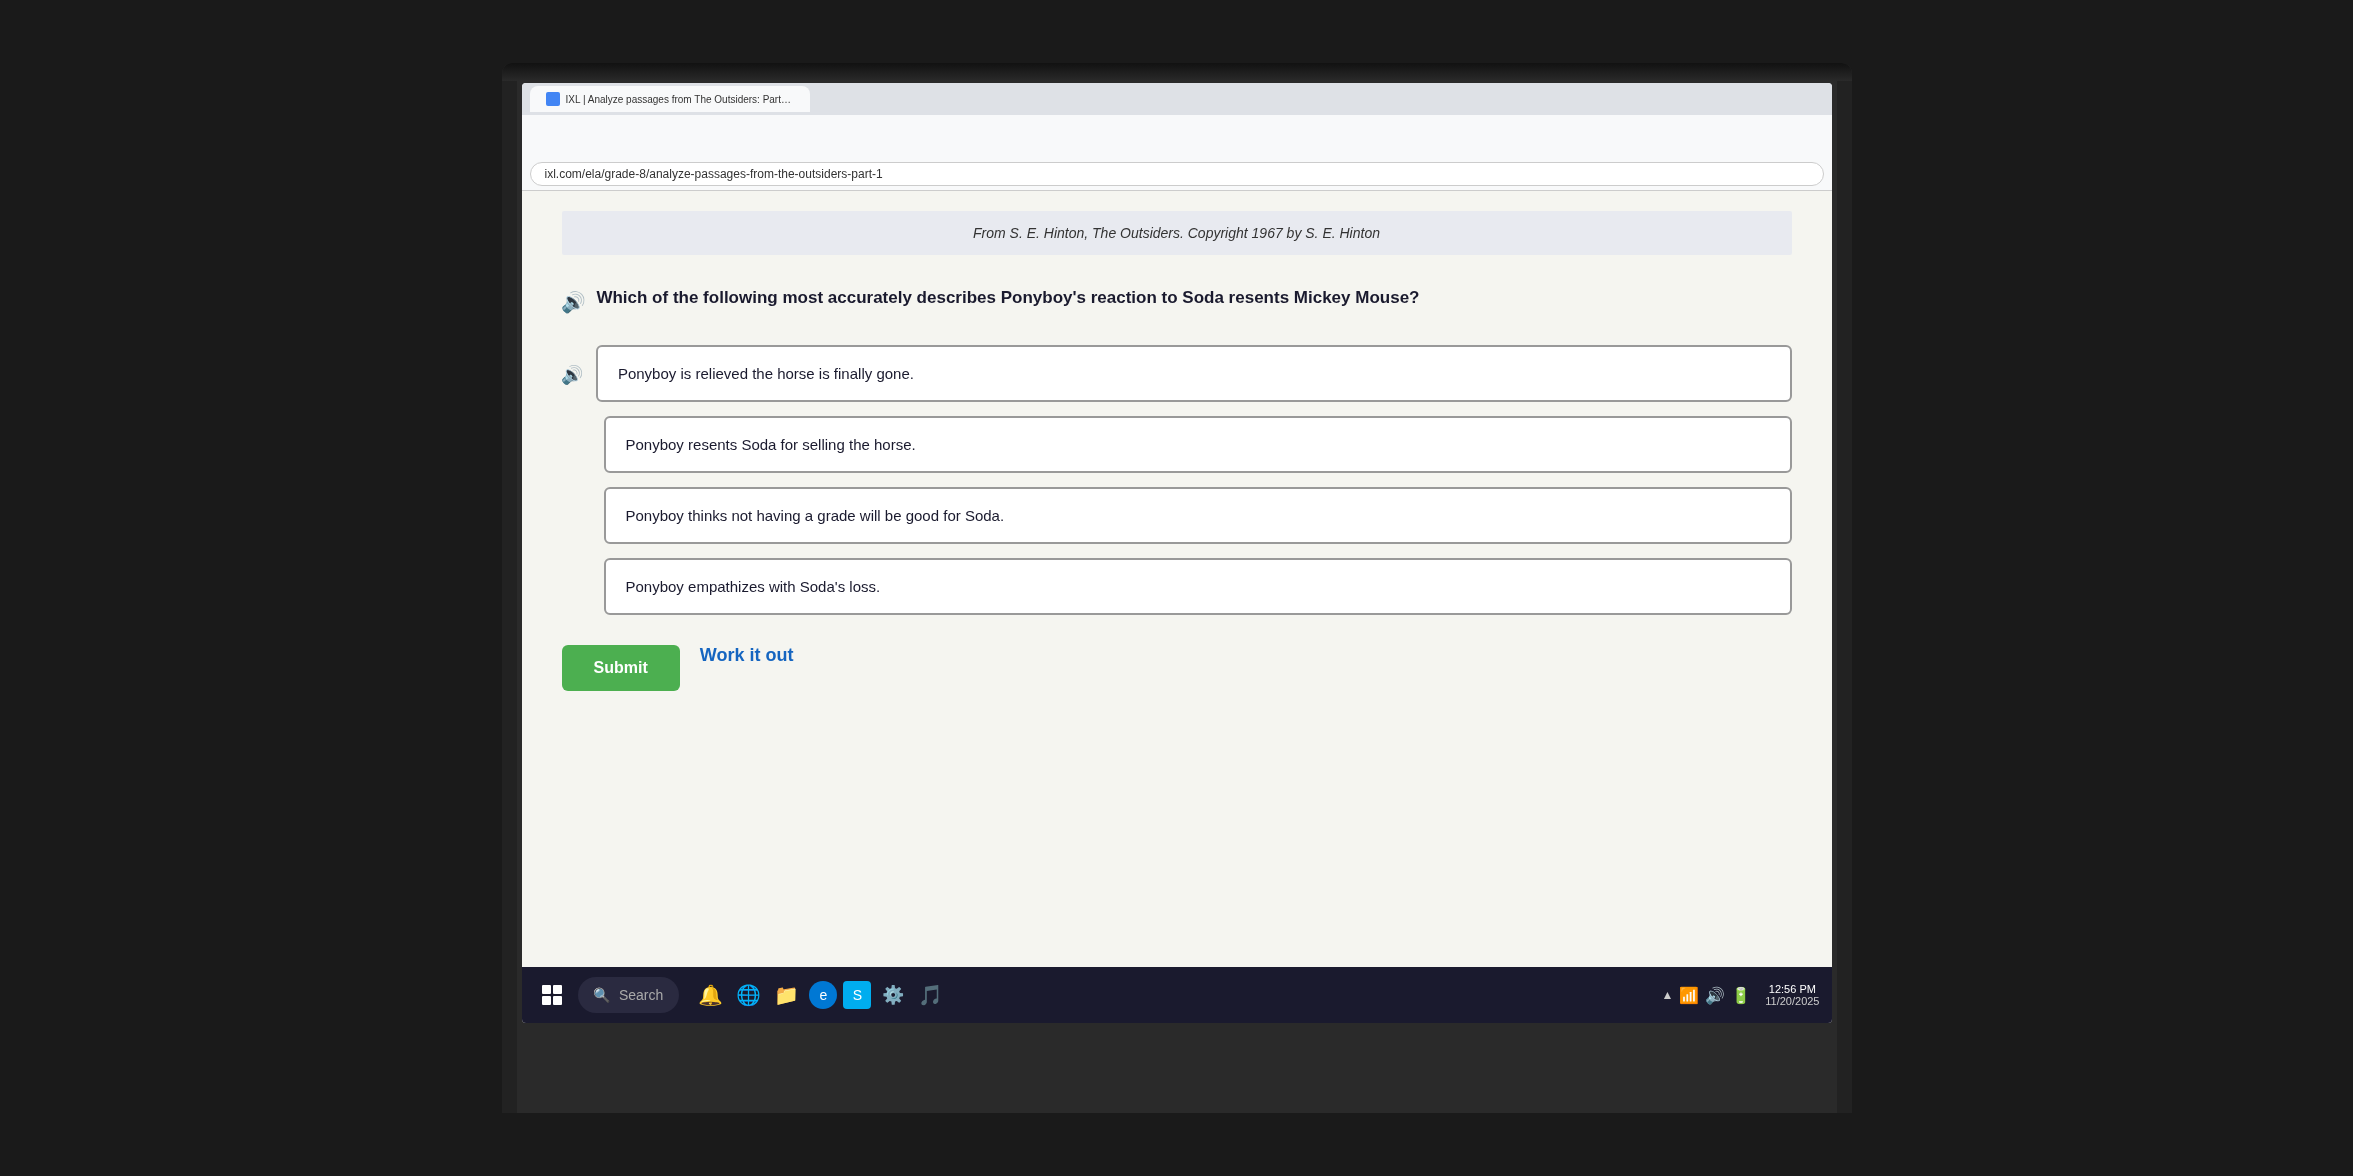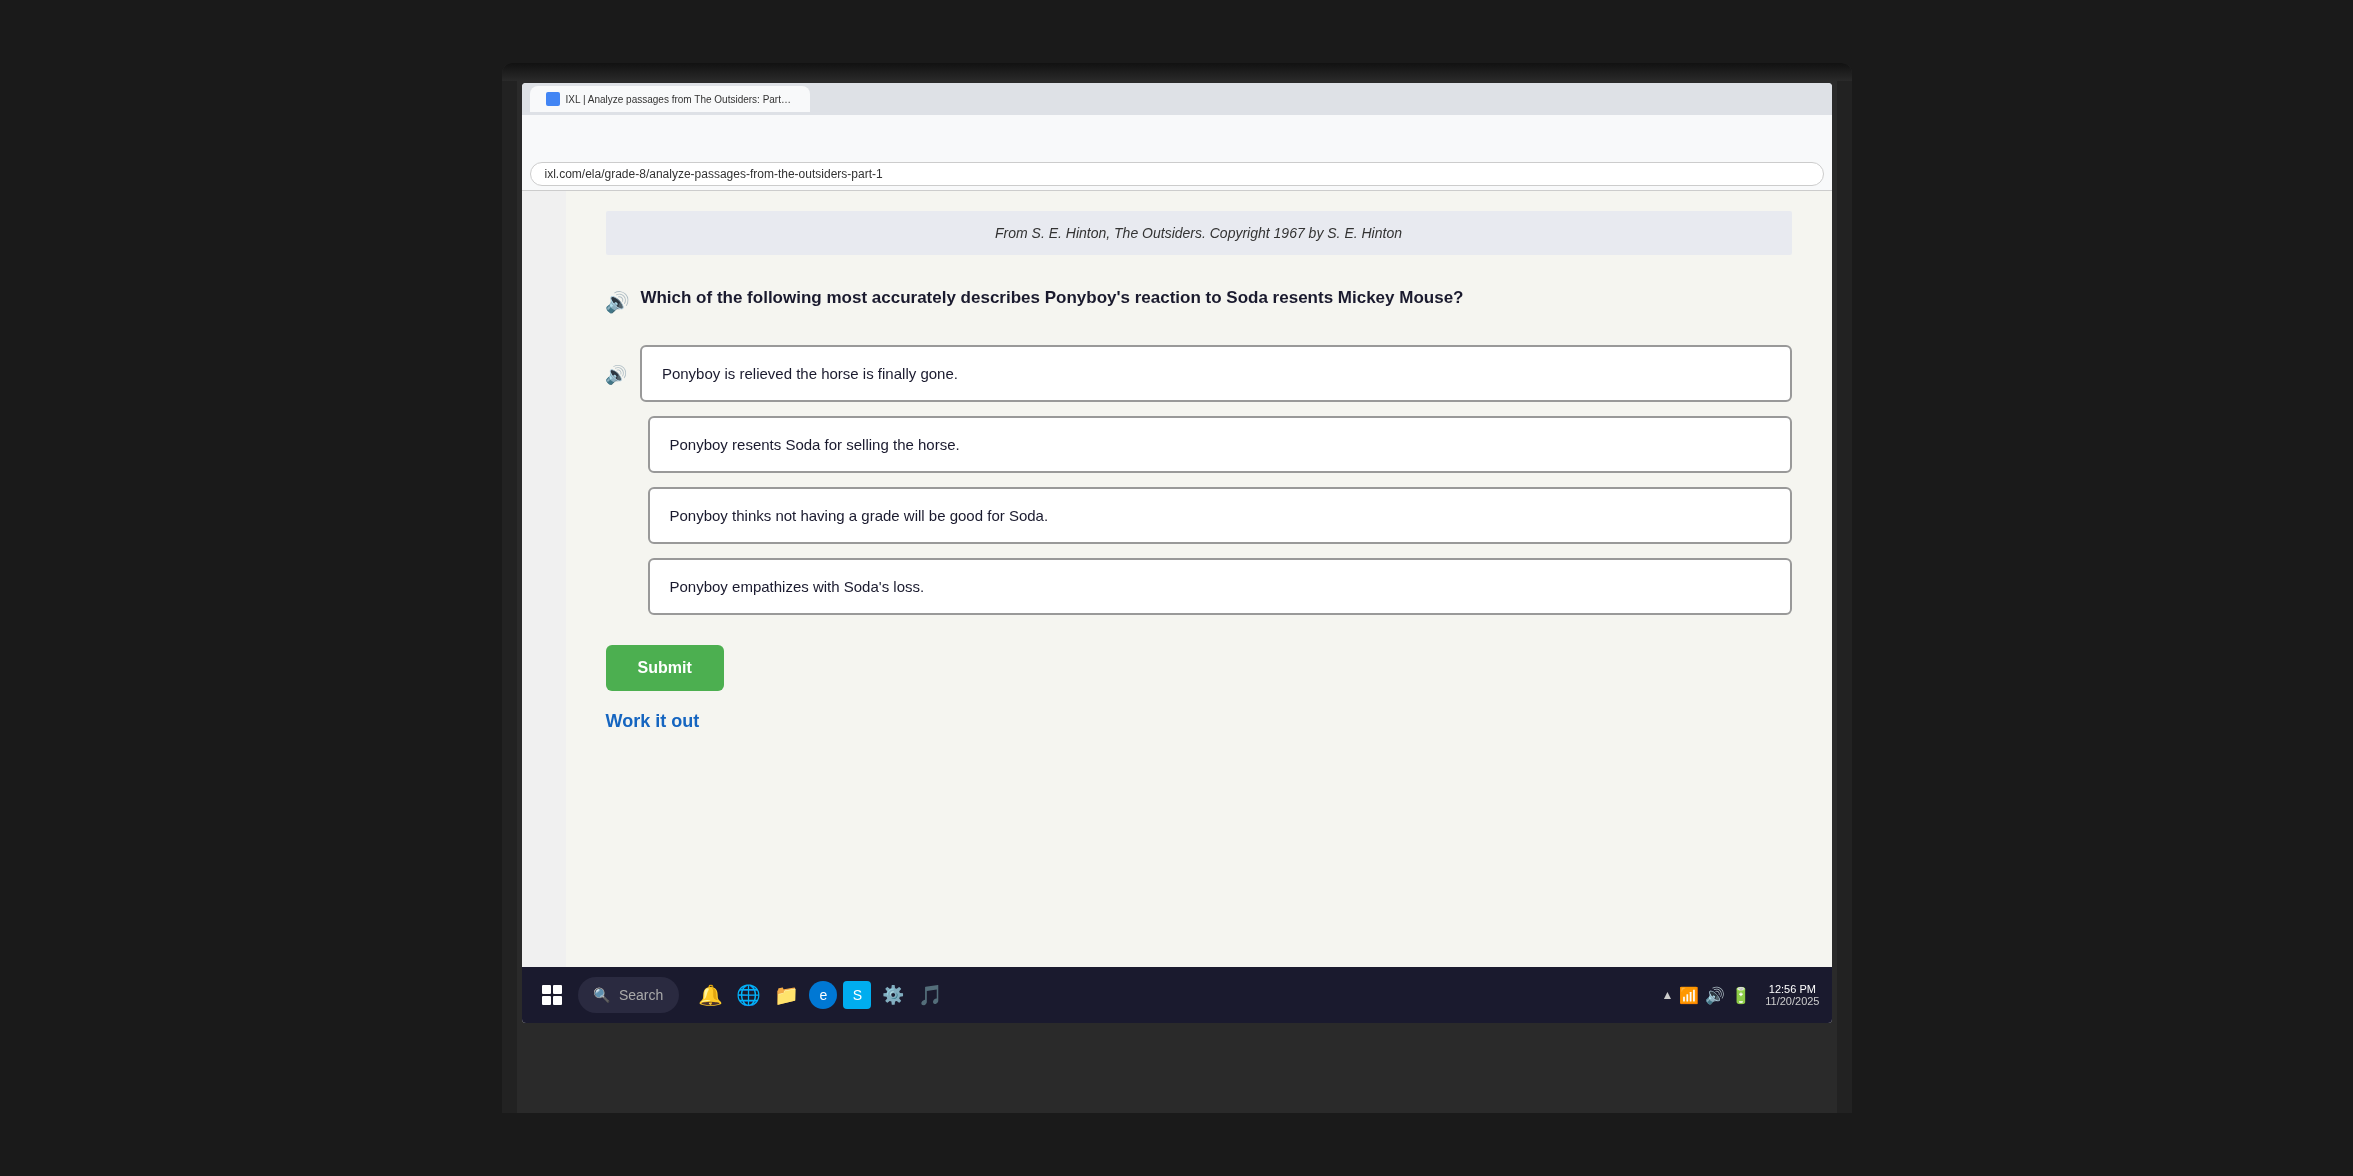--- a/index.html
+++ b/index.html
@@ -88,21 +88,20 @@
       color: #333;
       margin-top: 43px;
     }
 
     
     .page-content {
       flex: 1;
       background: #f5f5f0;
       overflow-y: auto;
       padding: 20px 40px 20px 40px;
-      margin-left: 44px;
     }
 
     .copyright-banner {
       background: #e8eaf0;
       padding: 14px 20px;
       text-align: center;
       font-style: italic;
       font-size: 14px;
       color: #333;
       margin-bottom: 30px;
@@ -145,21 +144,21 @@
       padding: 18px 20px;
       background: #fff;
       font-size: 15px;
       color: #1a1a2e;
       cursor: pointer;
     }
 
     .submit-section {
       margin-top: 30px;
       display: flex;
-      flex-direction: column;
+      flex-direction: row;
       align-items: flex-start;
       gap: 20px;
     }
 
     .submit-btn {
       background: #4caf50;
       color: #fff;
       border: none;
       border-radius: 6px;
       padding: 14px 32px;

